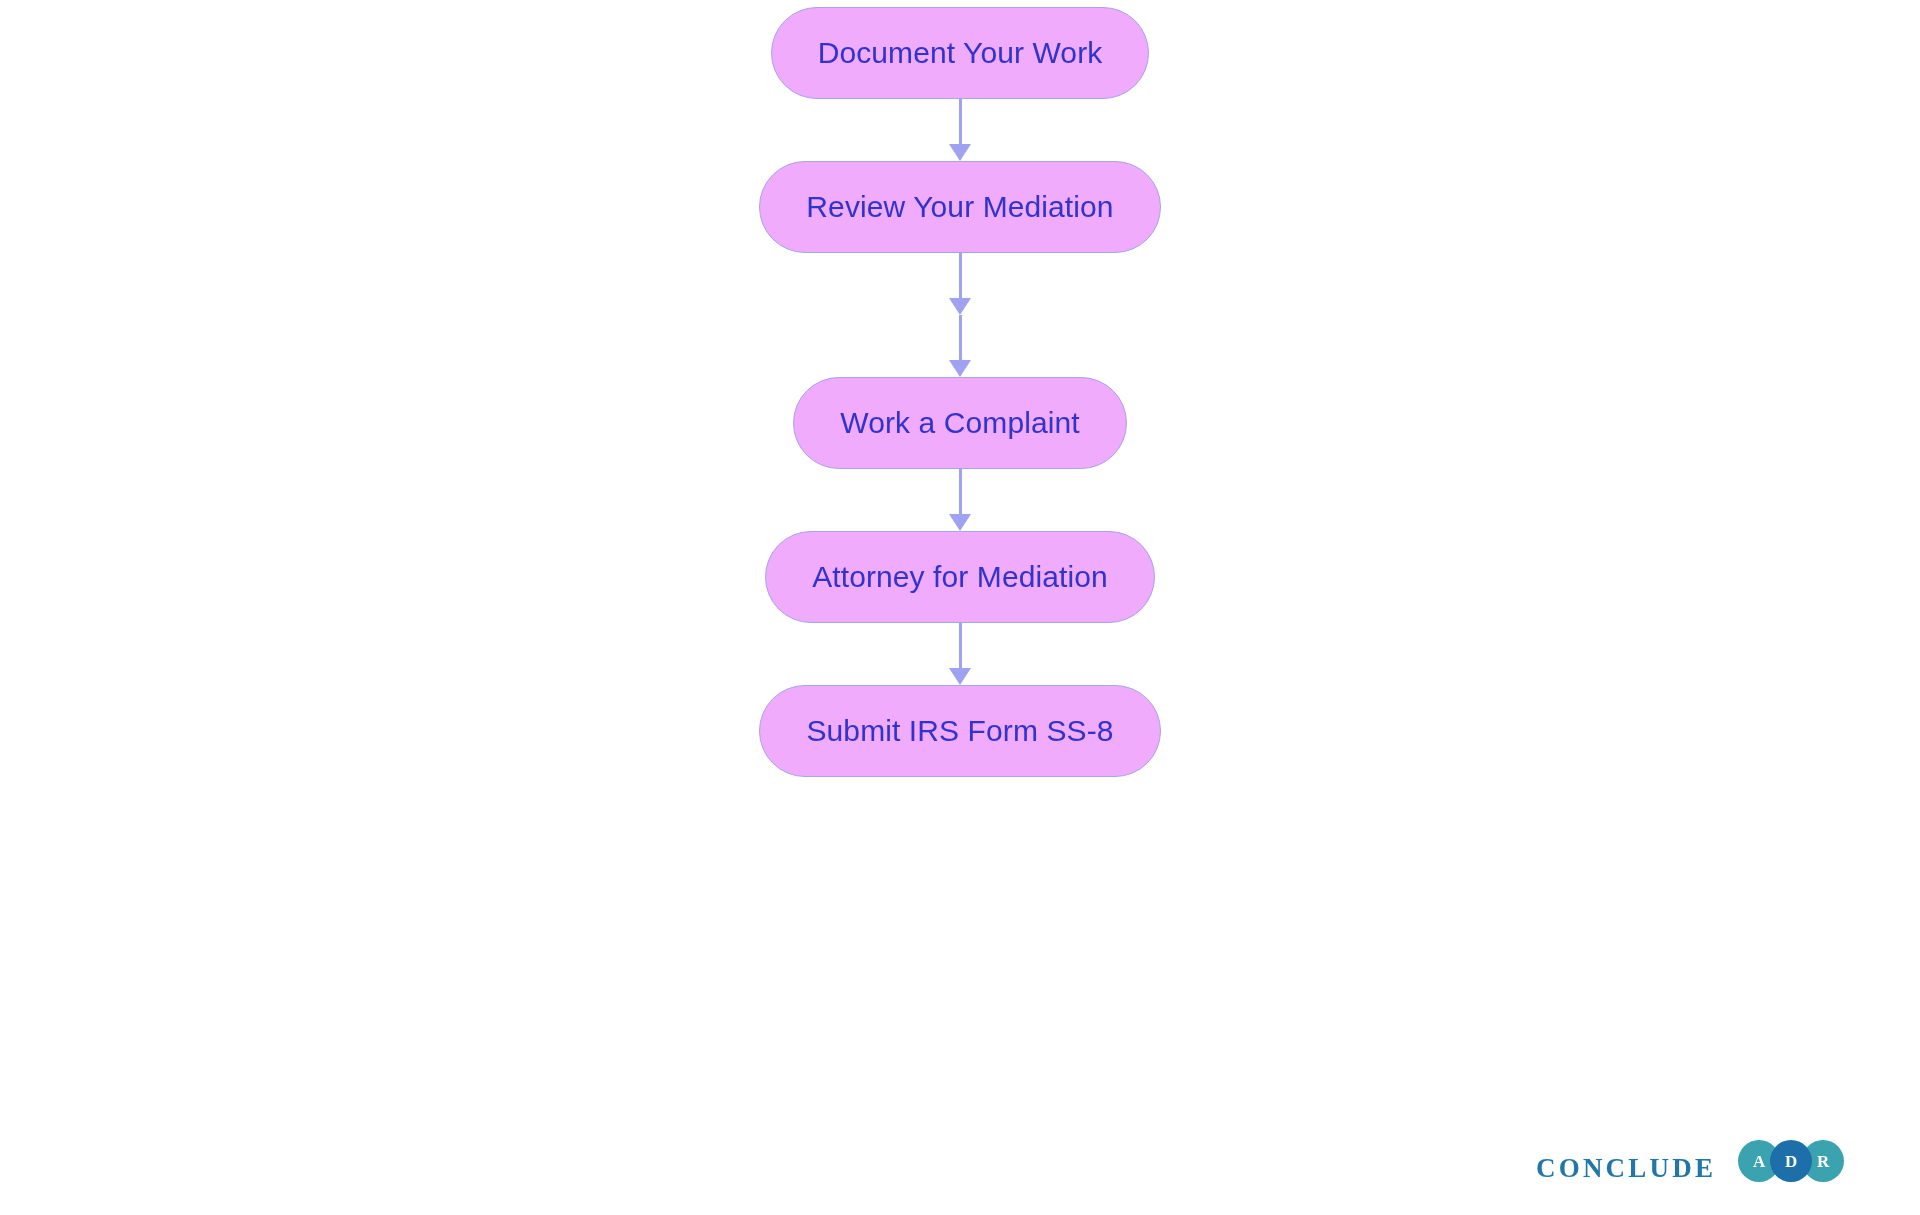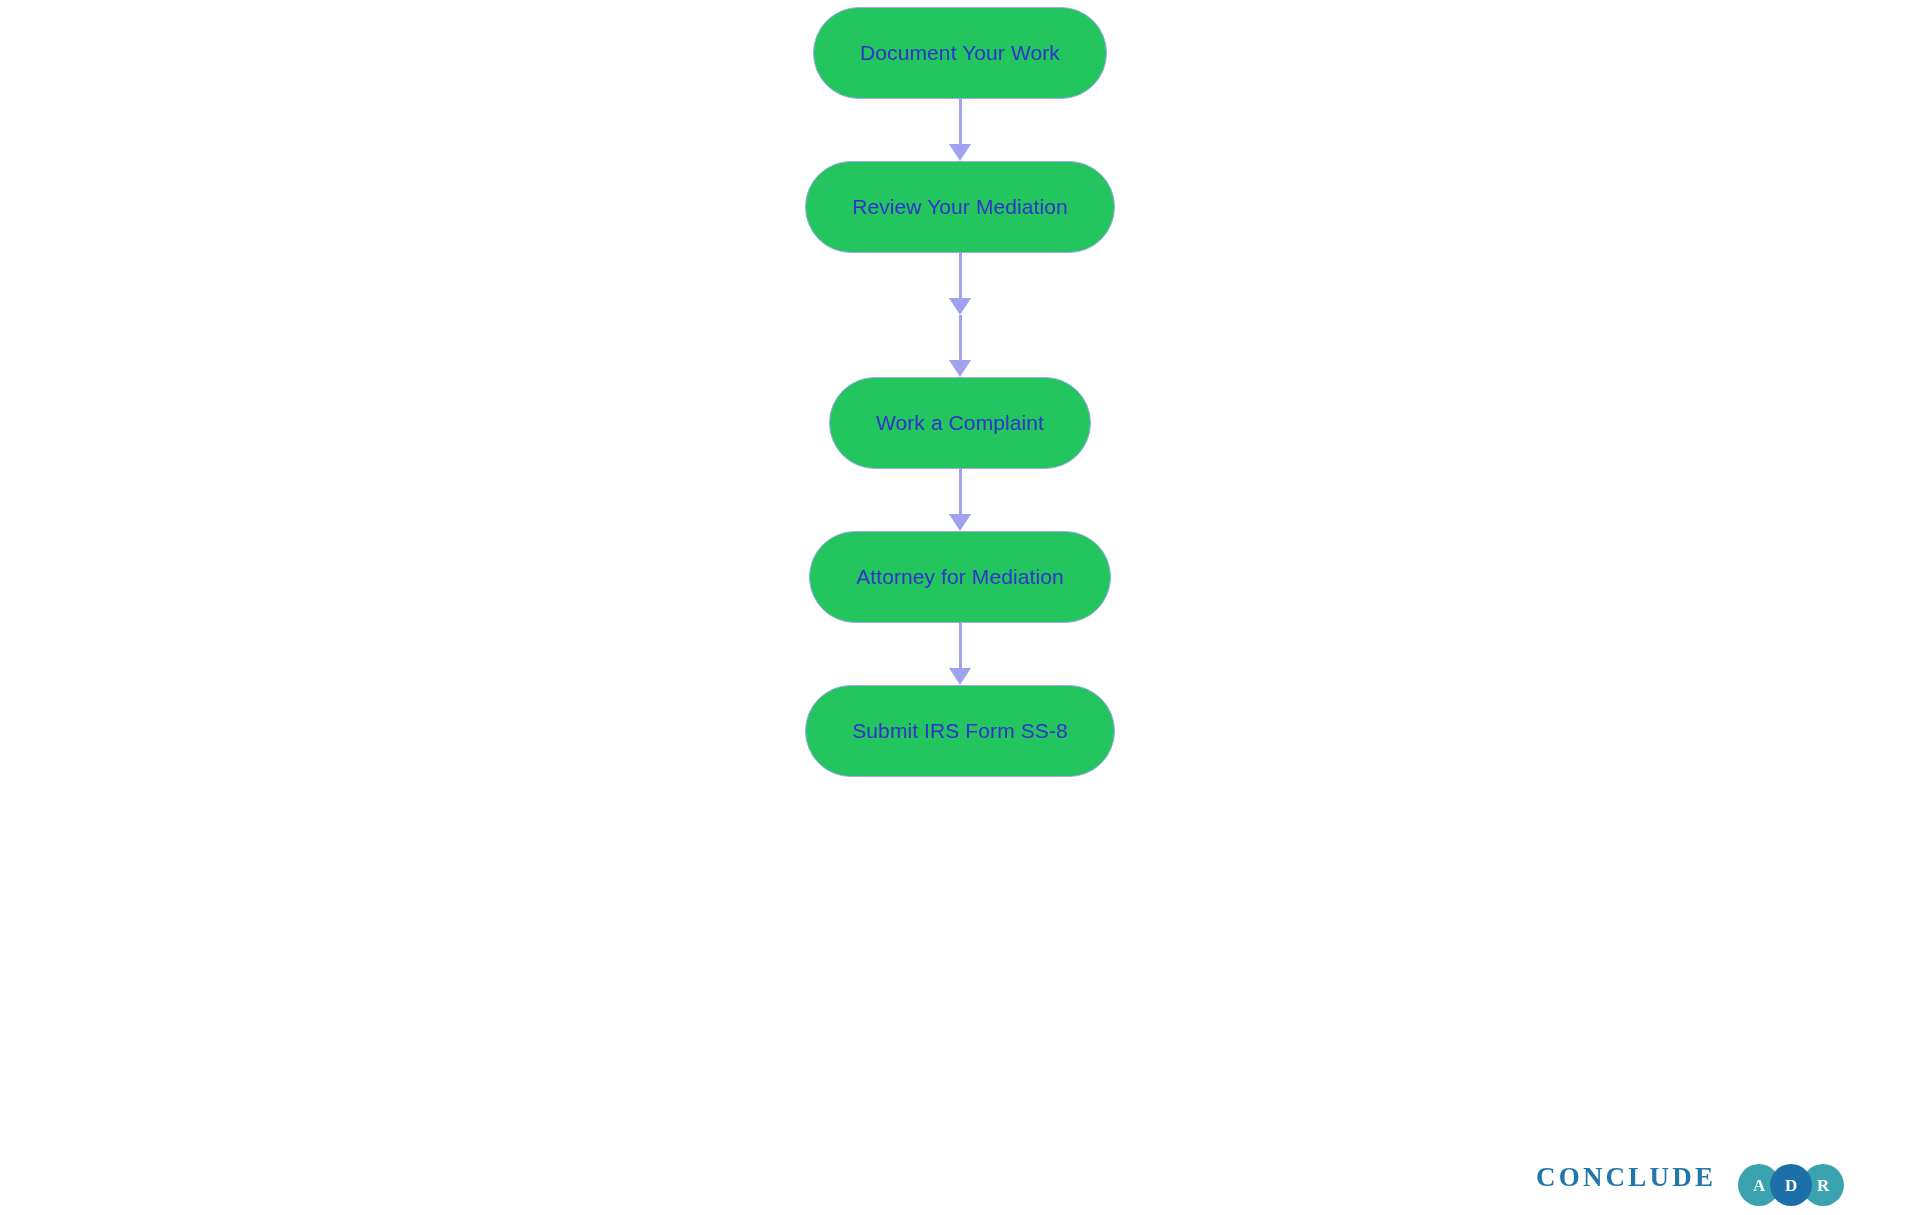--- a/index.html
+++ b/index.html
@@ -28,26 +28,26 @@
     left: 0;
     top: 0;
     width: 1920px;
     display: flex;
     flex-direction: column;
     align-items: center;
   }
 
   .flow-node {
     box-sizing: border-box;
-    background: #22c55e;
+    background: #f0abfc;
     border: 1.6px solid #a3a5f0;
     border-radius: 999px;
     color: #3232cc;
     font-family: "Liberation Sans", sans-serif;
-    font-size: 21px;
+    font-size: 30px;
     font-weight: 400;
     letter-spacing: 0.1px;
     display: flex;
     align-items: center;
     justify-content: center;
     height: 92px;
     white-space: nowrap;
     padding: 0 46px;
   }
 
@@ -69,22 +69,21 @@
     border-left: 11px solid transparent;
     border-right: 11px solid transparent;
     border-top: 17px solid #9fa2f0;
     margin-top: -1px;
   }
 
   
   #brand-logo {
     position: absolute;
     display: flex;
-    align-items: flex-start;
-    margin-top: 24px;
+    align-items: flex-end;
   }
   .logo-wordmark {
     font-family: "Liberation Serif", serif;
     font-weight: 700;
     font-size: 27px;
     letter-spacing: 3.2px;
     color: #2277aa;
     line-height: 1;
   }
   .logo-circles {

